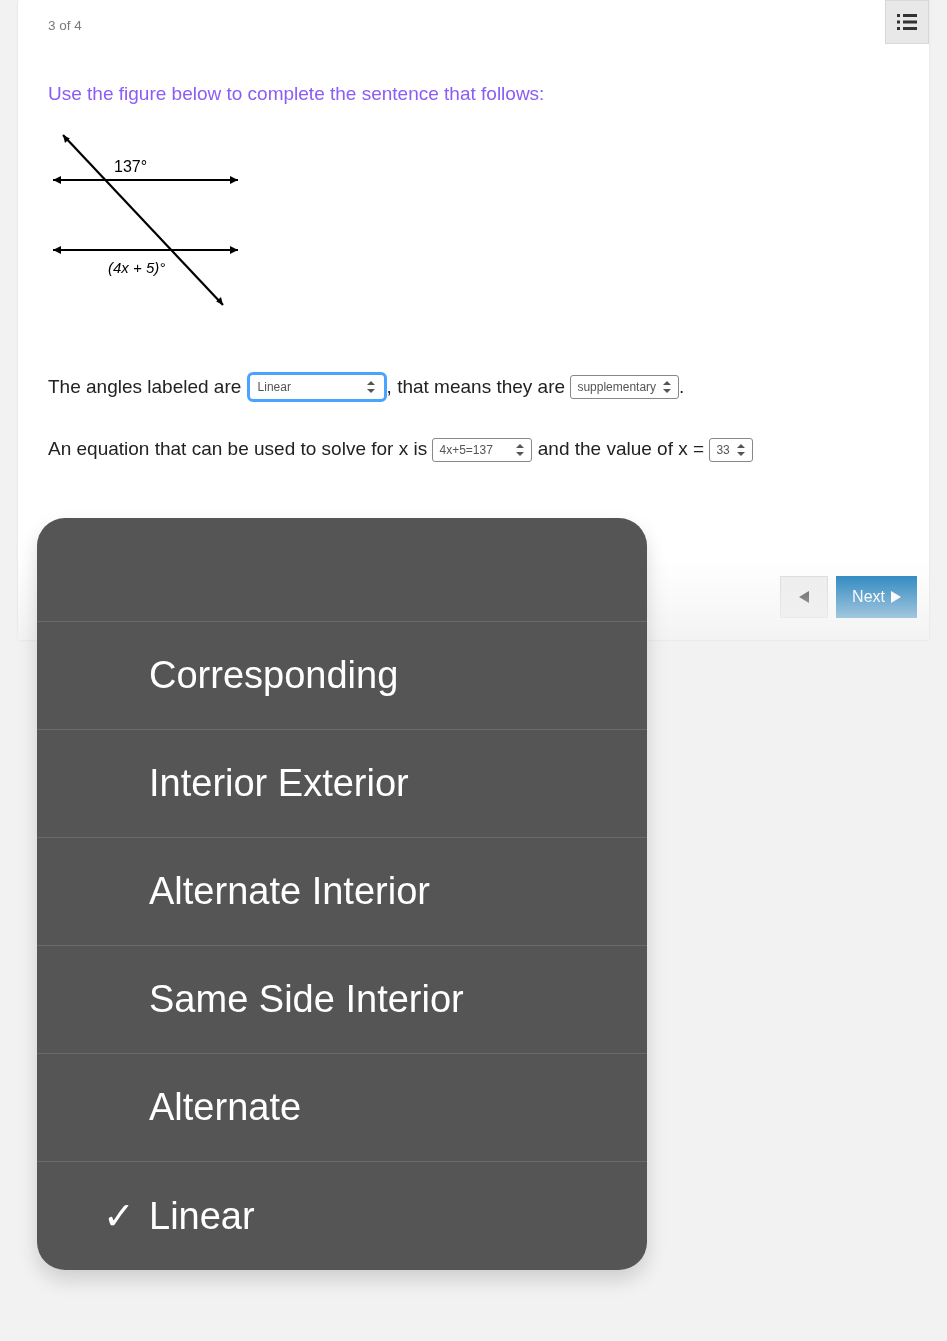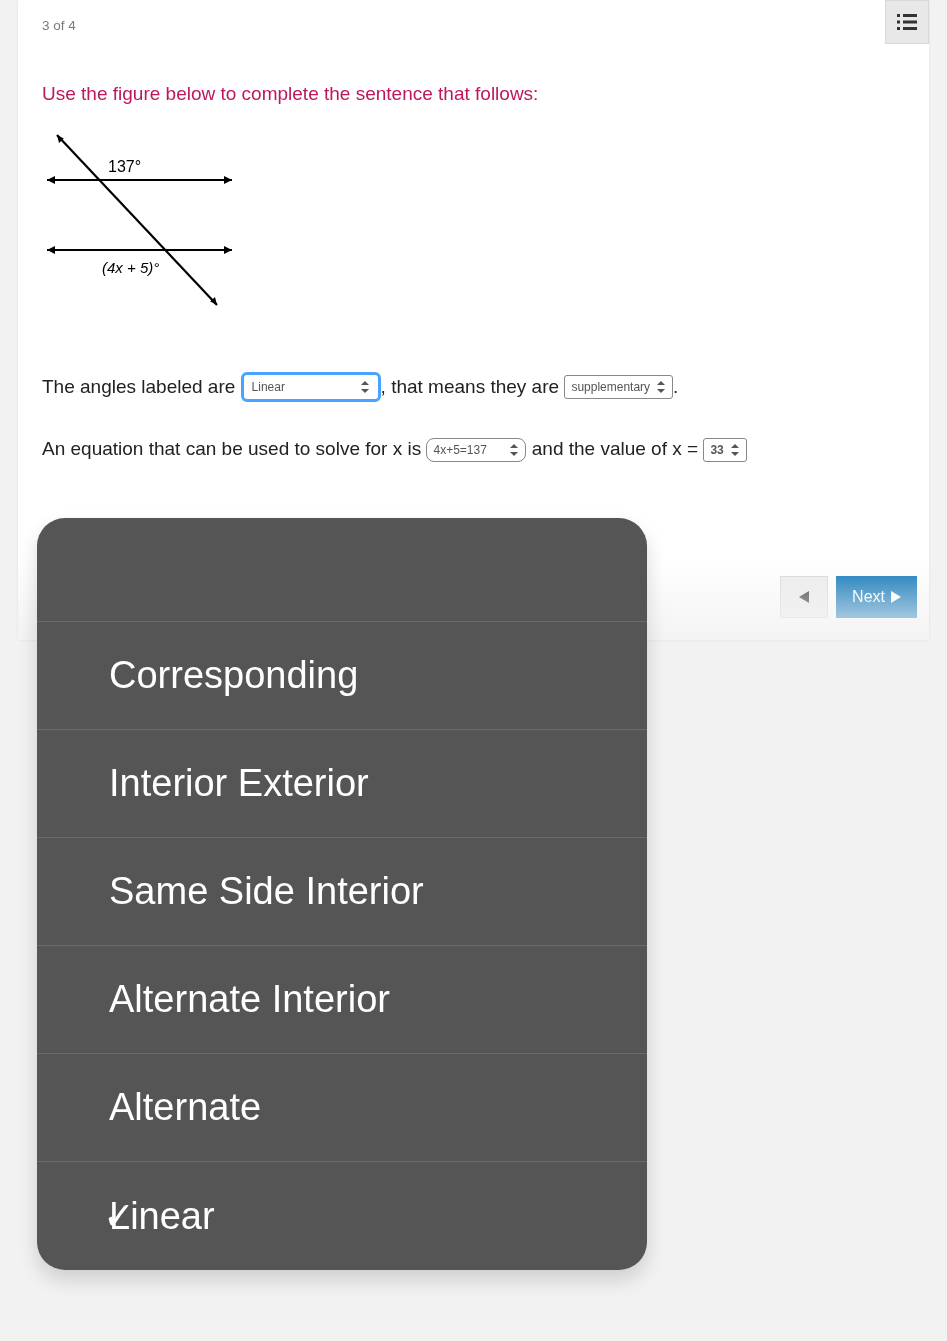--- a/index.html
+++ b/index.html
@@ -15,41 +15,41 @@
       background: #fff;
       position: absolute;
       left: 18px;
       right: 18px;
       top: 0;
       height: 640px;
       box-shadow: 0 0 3px rgba(0,0,0,0.08);
       border-radius: 2px;
     }
     .card-inner {
-      padding: 18px 30px 0 24px;
+      padding: 18px 30px 0 30px;
       height: 100%;
       position: relative;
     }
     .progress {
       color: #7a7a7a;
       font-size: 13.5px;
       margin-bottom: 50px;
     }
     .list-button {
       position: absolute;
       top: 0; right: 0;
       width: 44px; height: 44px;
       background: #e8e8e8;
       border: 1px solid #d8d8d8;
       display: flex; align-items: center; justify-content: center;
       color: #333;
     }
     .prompt {
       font-size: 19px;
-      color: #be185d;
+      color: #8b5cf6;
       margin-bottom: 20px;
     }
     .figure-box {
       width: 200px;
       height: 190px;
       position: relative;
       margin-bottom: 50px;
     }
     .sentence {
       font-size: 19px;
@@ -126,21 +126,21 @@
       box-shadow: 0 10px 20px rgba(0,0,0,0.15);
     }
     .dropdown-spacer {
       height: 104px;
       border-bottom: 1px solid #6a6a6a;
     }
     .dropdown-item {
       height: 108px;
       display: flex;
       align-items: center;
-      padding-left: 72px;
+      padding-left: 112px;
       color: #fff;
       font-size: 38px;
       font-weight: 400;
       border-bottom: 1px solid #6a6a6a;
       position: relative;
       cursor: pointer;
       text-align: center;
     }
     .dropdown-item:last-child { border-bottom: none; }
     .dropdown-check {
@@ -215,31 +215,31 @@
           <svg width="8" height="12" viewBox="0 0 8 12">
               <polygon points="4,0 8,4 0,4" fill="#555"></polygon>
               <polygon points="4,12 8,8 0,8" fill="#555"></polygon>
             </svg>
         </span>
       </span><span>.</span>
     </div>
 
     <div class="sentence2">
       <span>An equation that can be used to solve for x is</span>
-      <span class="select-like" style="min-width:100px;border-radius:8px;">
+      <span class="select-like" style="min-width:100px;">
         <span>4x+5=137</span>
         <span class="updown-icon">
           <svg width="8" height="12" viewBox="0 0 8 12">
               <polygon points="4,0 8,4 0,4" fill="#555"></polygon>
               <polygon points="4,12 8,8 0,8" fill="#555"></polygon>
             </svg>
         </span>
       </span>
       <span>and the value of x =</span>
-      <span class="select-like" style="min-width:40px;font-weight:bold;">
+      <span class="select-like" style="min-width:40px;">
         <span>33</span>
         <span class="updown-icon">
           <svg width="8" height="12" viewBox="0 0 8 12">
               <polygon points="4,0 8,4 0,4" fill="#555"></polygon>
               <polygon points="4,12 8,8 0,8" fill="#555"></polygon>
             </svg>
         </span>
       </span>
     </div>
 
@@ -263,24 +263,24 @@
 
 <div class="dropdown">
   <div class="dropdown-spacer"></div>
   <div class="dropdown-item">
     <span>Corresponding</span>
   </div>
   <div class="dropdown-item">
     <span>Interior Exterior</span>
   </div>
   <div class="dropdown-item">
+    <span>Alternate Interior</span>
+  </div>
+  <div class="dropdown-item">
     <span>Same Side Interior</span>
-  </div>
-  <div class="dropdown-item">
-    <span>Alternate Interior</span>
   </div>
   <div class="dropdown-item">
     <span>Alternate</span>
   </div>
   <div class="dropdown-item">
     <span class="dropdown-check">✓</span>
     <span>Linear</span>
   </div>
 </div>
 

